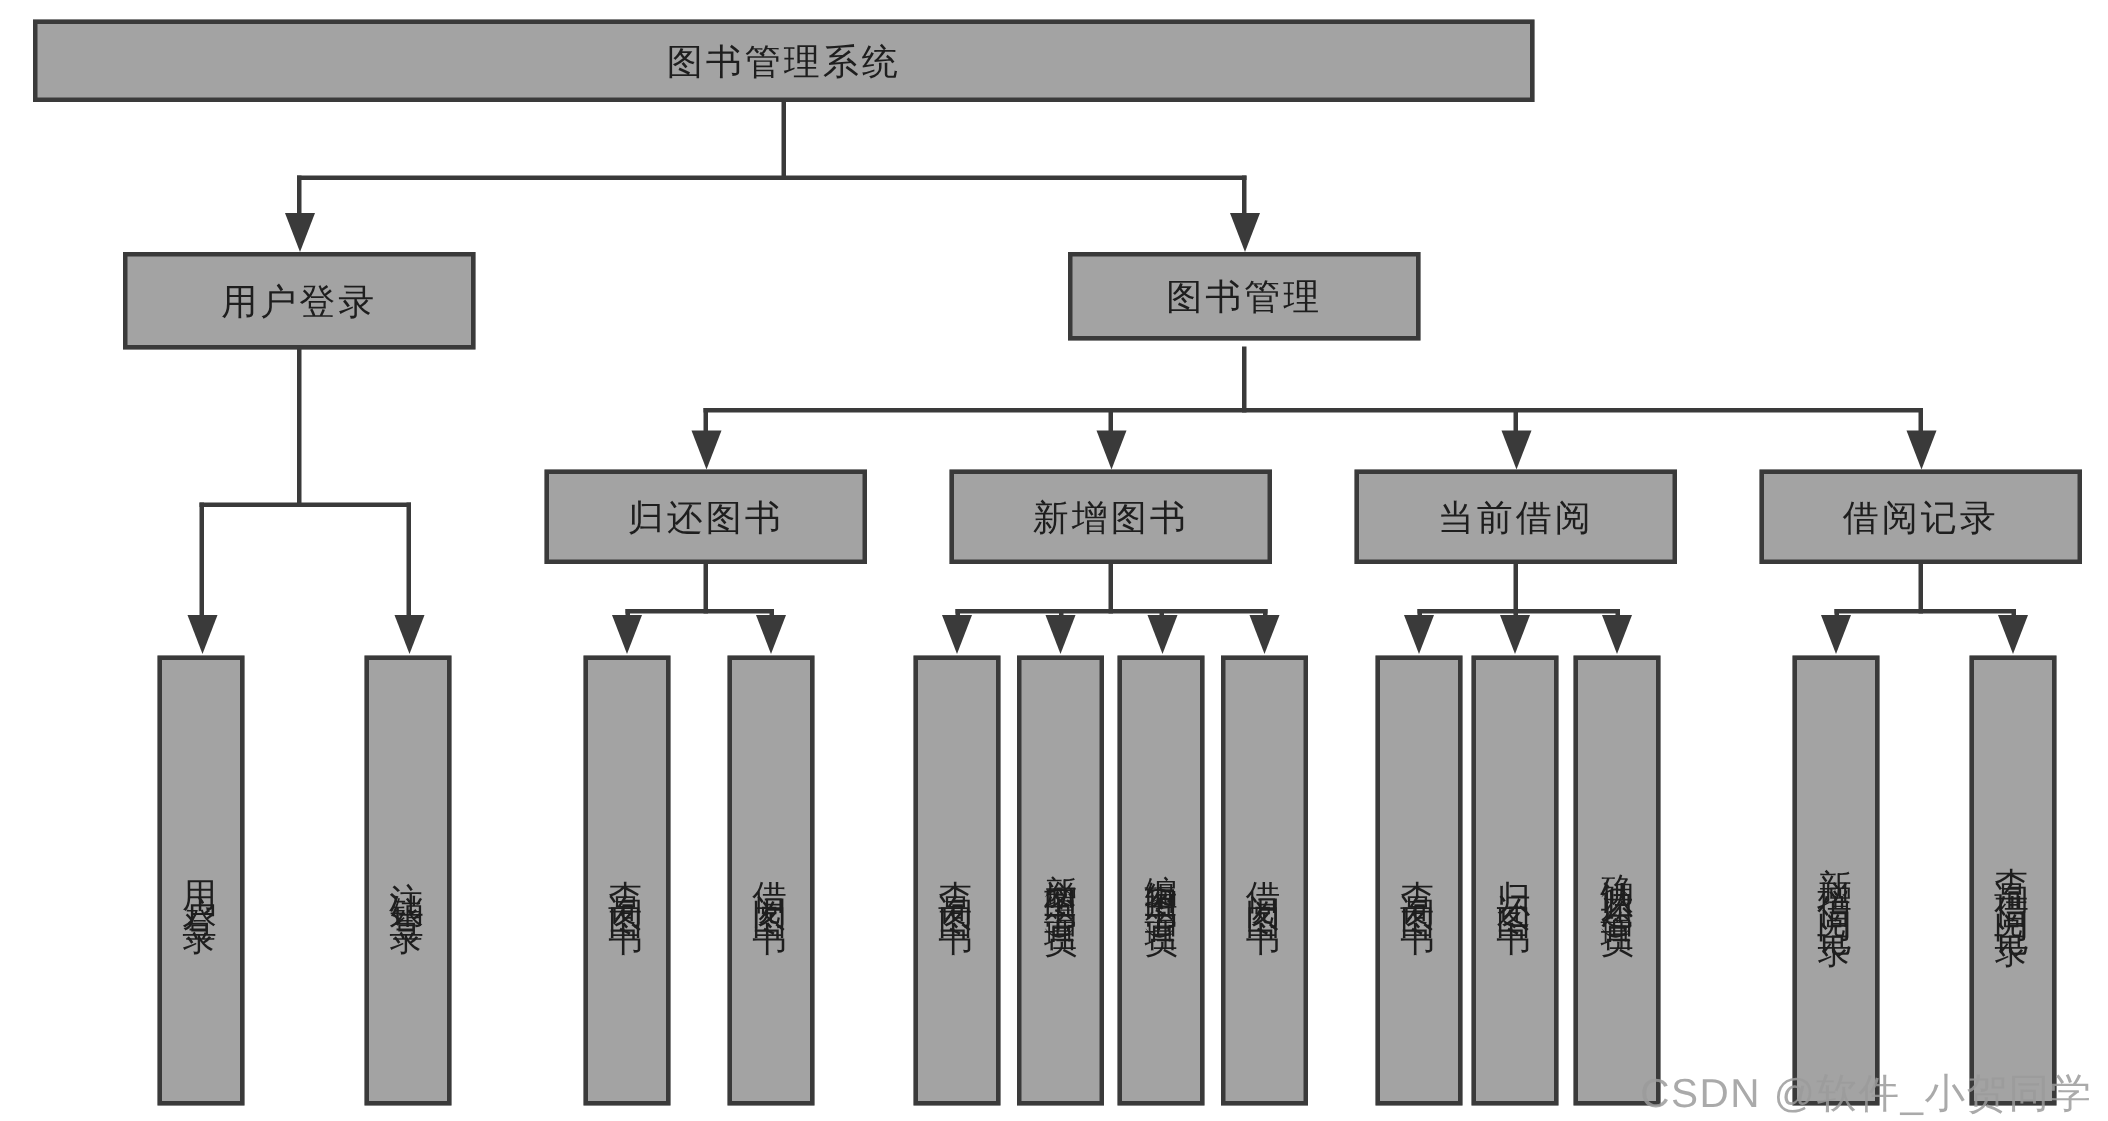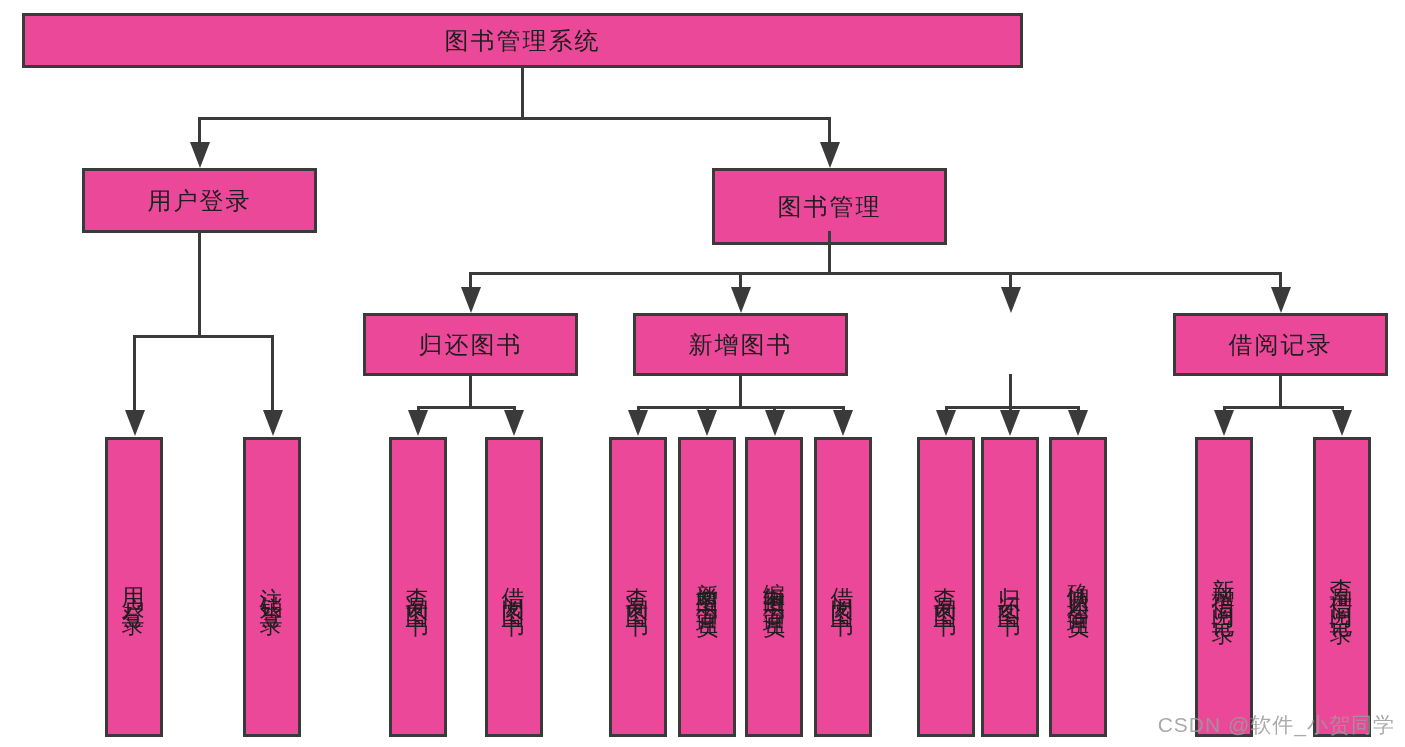--- a/index.html
+++ b/index.html
@@ -7,21 +7,21 @@
     position:relative;
     width:1405px;height:747px;
     background:#ffffff;
     font-family:"Liberation Sans","DejaVu Sans",sans-serif;
     overflow:hidden;
   }
   .box{
     position:absolute;
     box-sizing:border-box;
     border:3px solid #3a3a3a;
-    background:#ec4899;
+    background:#a3a3a3;
     display:flex;
     align-items:center;
     justify-content:center;
     color:#1e1e1e;
   }
   .hb{ font-size:24px; letter-spacing:2px; }
   .vb{
     writing-mode:vertical-rl;
     text-orientation:mixed;
     font-size:23px;
@@ -34,41 +34,42 @@
   .arr{
     position:absolute;
     width:0;height:0;
     border-left:10px solid transparent;
     border-right:10px solid transparent;
     border-top:26px solid #3a3a3a;
   }
   .watermark{
     position:absolute;
     right:10px; top:711px;
-    font-size:21px;
+    font-size:27px;
     color:rgba(155,155,155,0.85);
     letter-spacing:1px;
     white-space:nowrap;
   }
 </style>
 </head>
 <body>
 
 <div class="stage">
 
   <div class="box hb" style="left:22px;top:13px;width:1001px;height:55px">图书管理系统</div>
 
   <div class="box hb" style="left:82px;top:168px;width:235px;height:65px">用户登录</div>
 
-  <div class="box hb" style="left:712px;top:168px;width:235px;height:77px">图书管理</div>
+  <div class="box hb" style="left:712px;top:168px;width:235px;height:59px">图书管理</div>
 
   <div class="box hb" style="left:363px;top:313px;width:215px;height:63px">归还图书</div>
 
   <div class="box hb" style="left:633px;top:313px;width:215px;height:63px">新增图书</div>
 
+  <div class="box hb" style="left:903px;top:313px;width:215px;height:63px">当前借阅</div>
 
   <div class="box hb" style="left:1173px;top:313px;width:215px;height:63px">借阅记录</div>
 
   <div class="box vb" style="left:105px;top:437px;width:58px;height:300px">用户登录</div>
 
   <div class="box vb" style="left:243px;top:437px;width:58px;height:300px">注销登录</div>
 
   <div class="box vb" style="left:389px;top:437px;width:58px;height:300px">查询图书</div>
 
   <div class="box vb" style="left:485px;top:437px;width:58px;height:300px">借阅图书</div>

